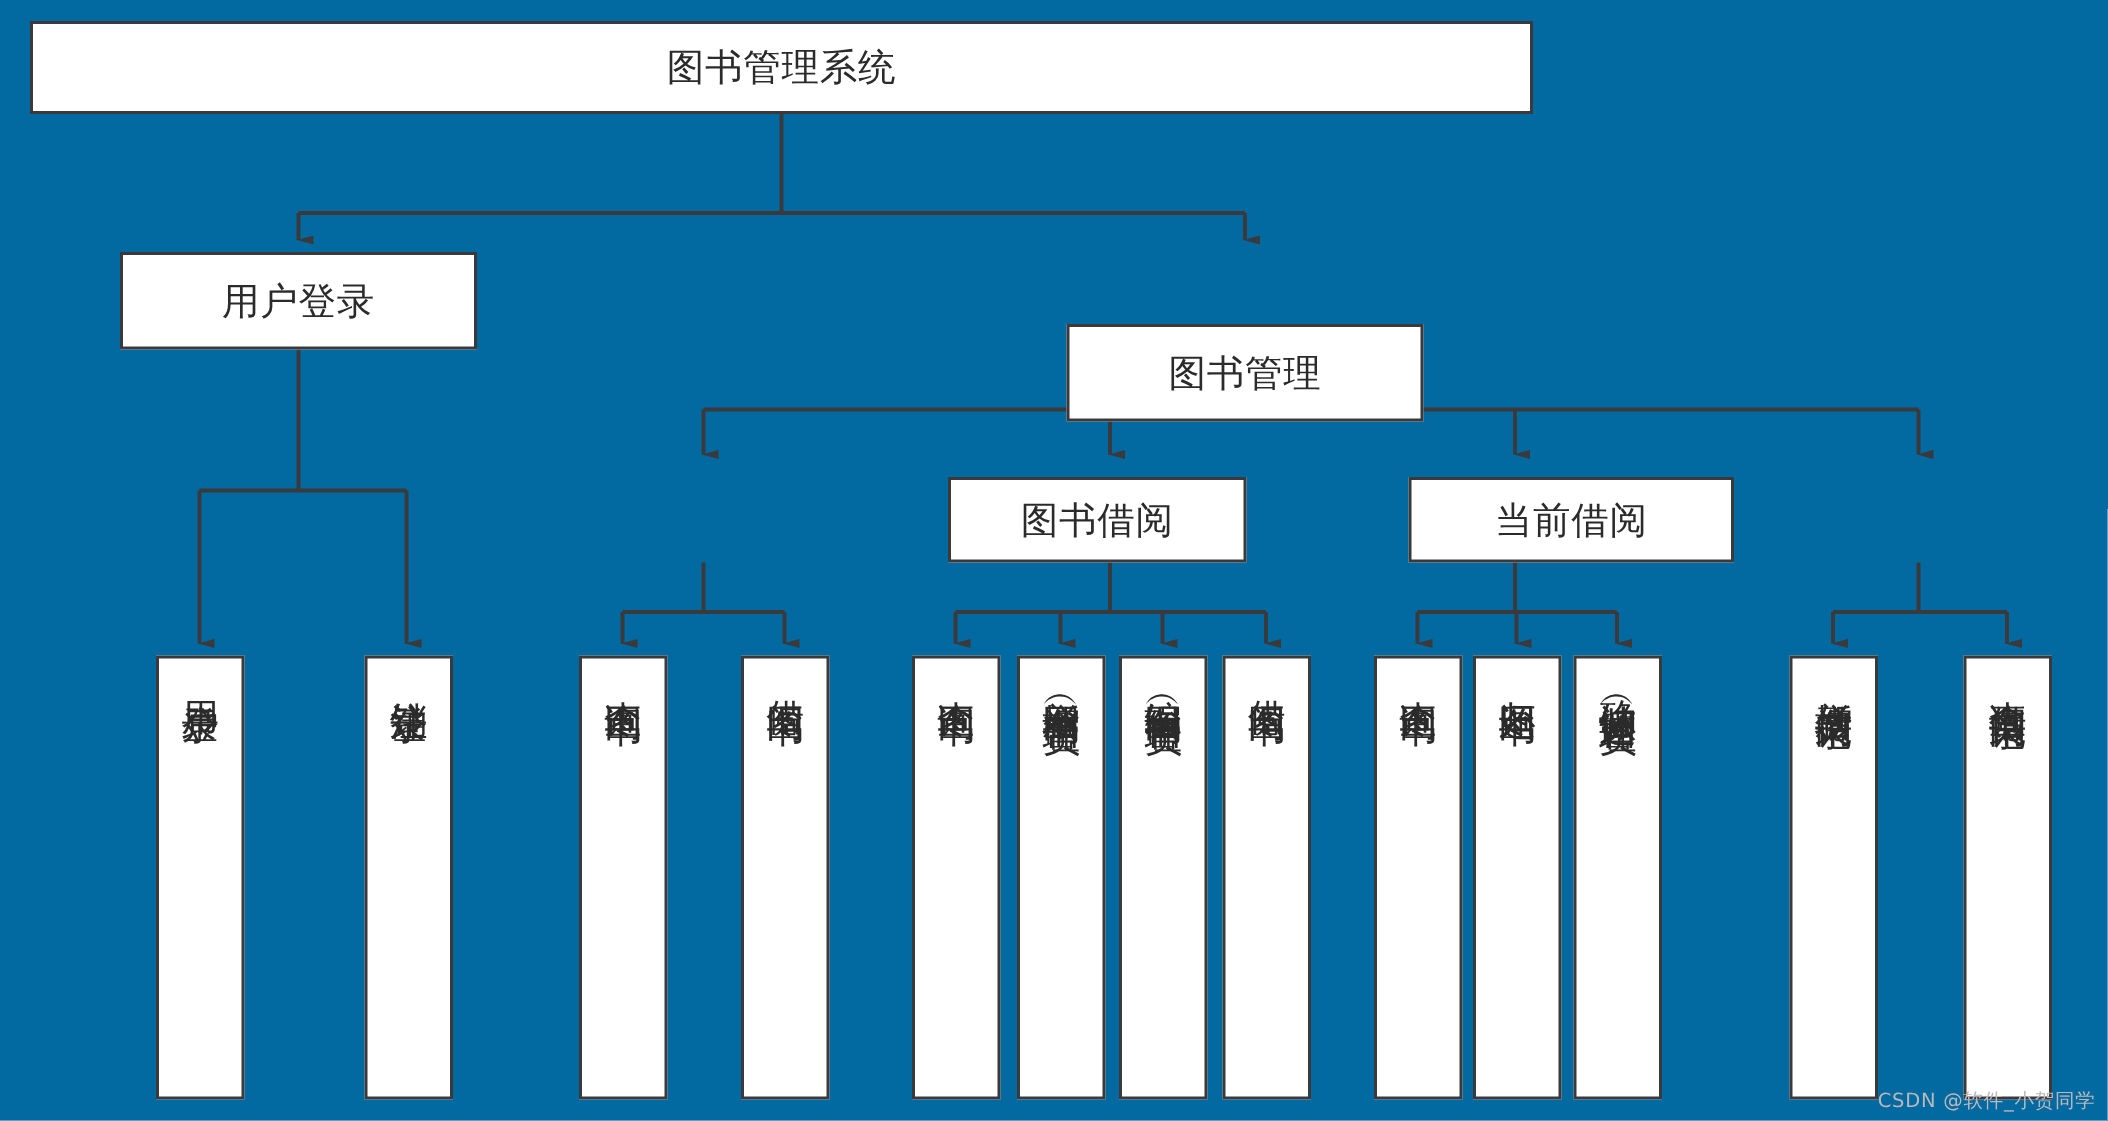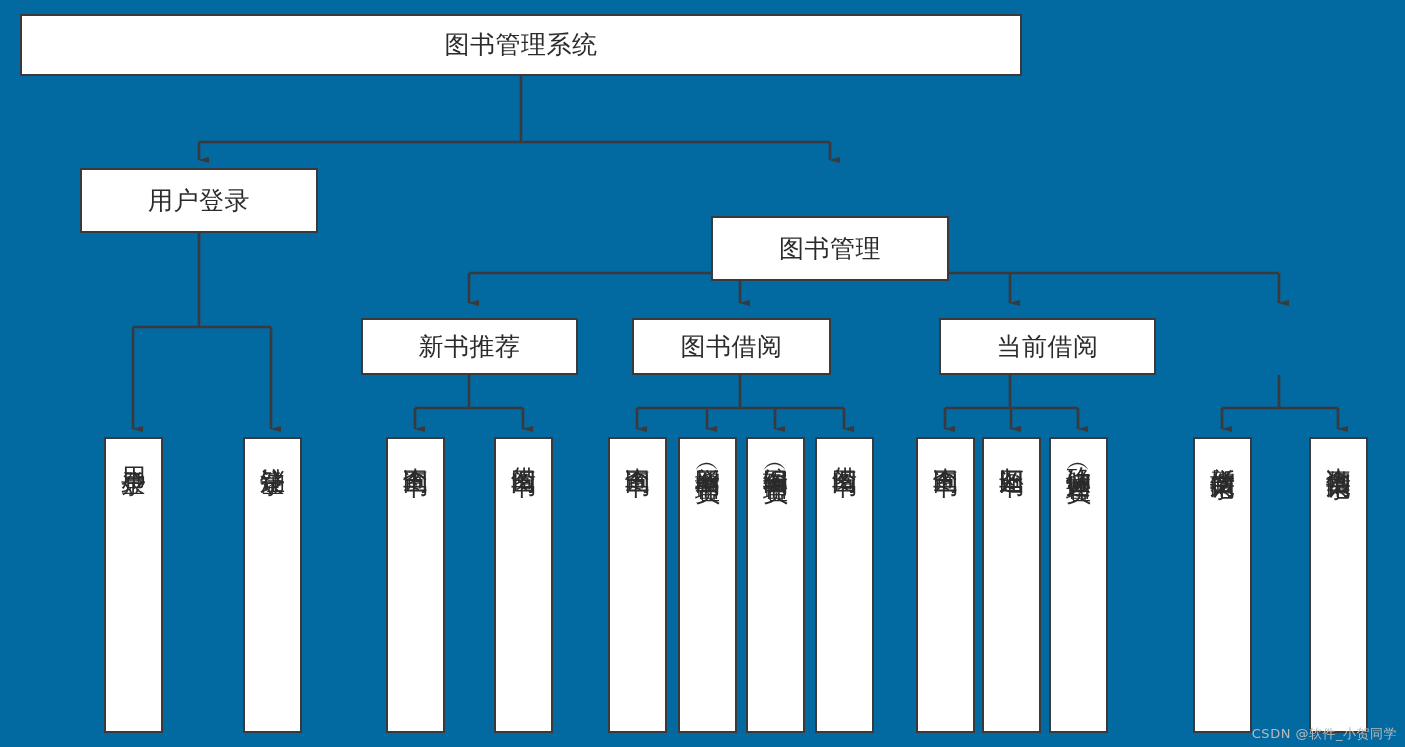--- a/index.html
+++ b/index.html
@@ -135,23 +135,20 @@
   </div>
 
   <div class="node horiz" style="left:80px; top:168px; width:238px; height:65px;">
     <span class="label">用户登录</span>
   </div>
 
   <div class="node horiz" style="left:711px; top:168px; width:238px; height:65px;margin-top:48px;">
     <span class="label">图书管理</span>
   </div>
 
-  <div class="node horiz" style="left:361px; top:318px; width:217px; height:57px;">
-    <span class="label">新书推荐</span>
-  </div>
 
   <div class="node horiz" style="left:632px; top:318px; width:199px; height:57px;">
     <span class="label">图书借阅</span>
   </div>
 
   <div class="node horiz" style="left:939px; top:318px; width:217px; height:57px;">
     <span class="label">当前借阅</span>
   </div>
 
 

